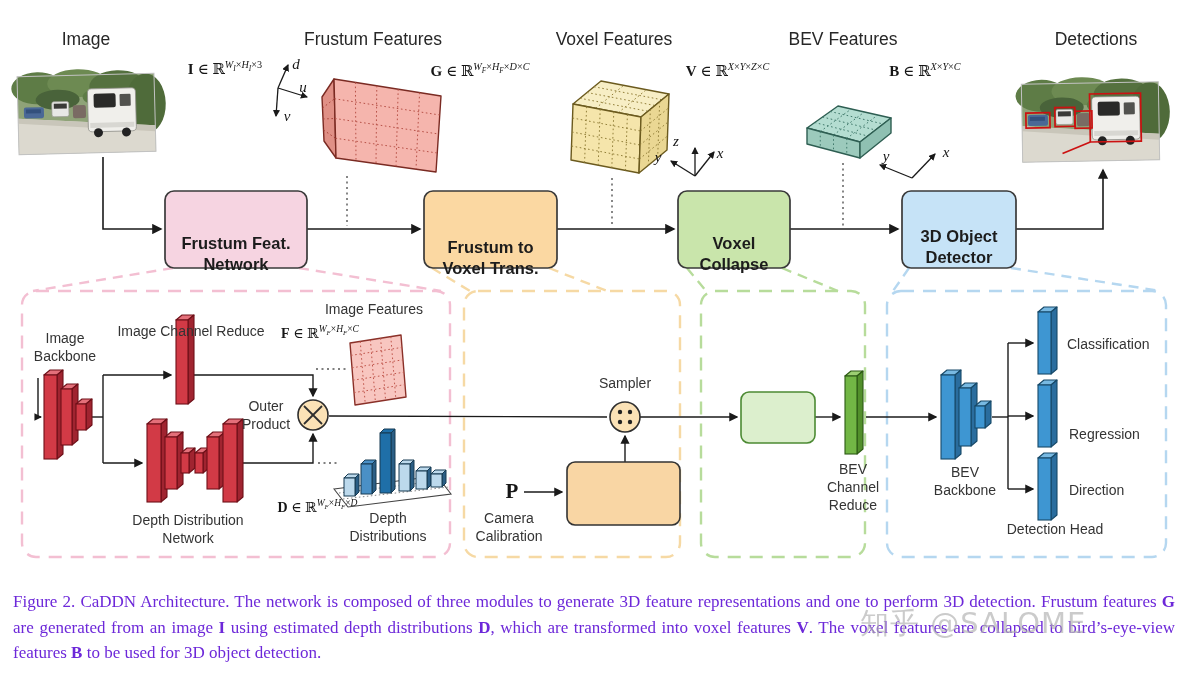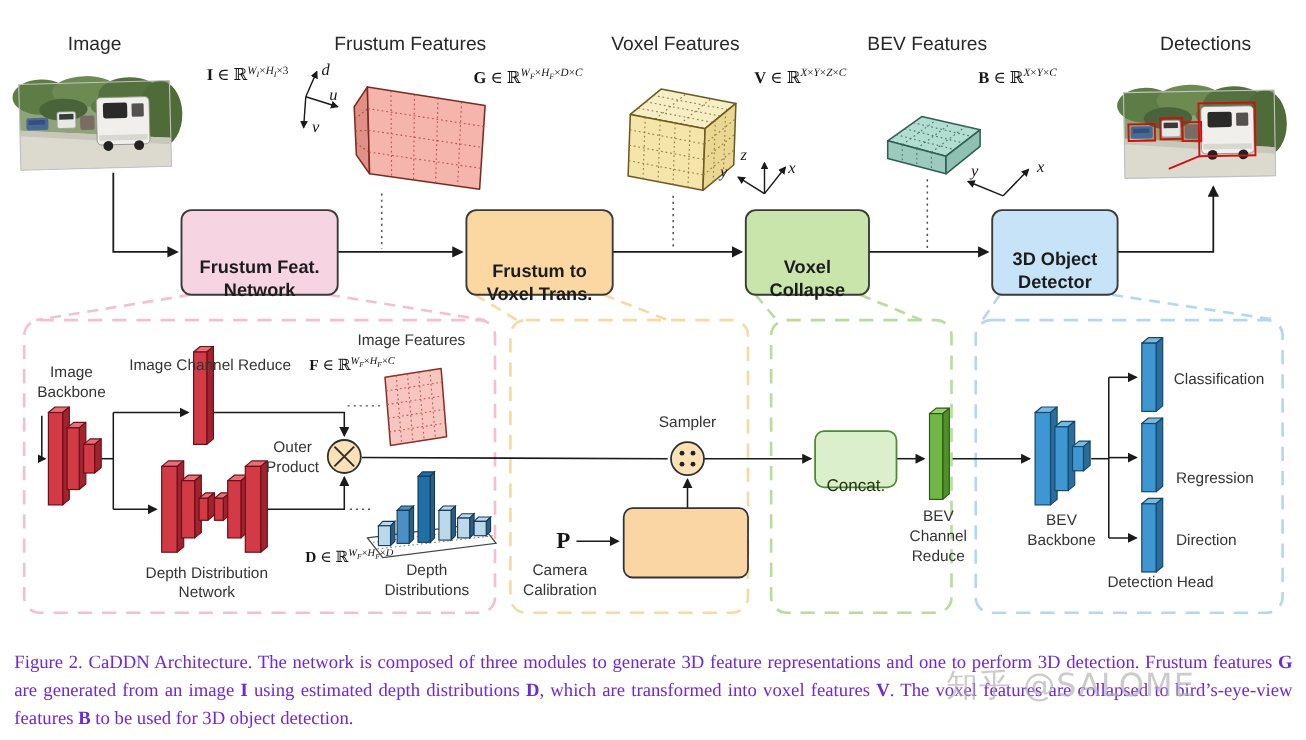--- a/index.html
+++ b/index.html
@@ -391,21 +391,20 @@
 Network</div>
 <div class="lbl math" style="left:255px;top:497px;width:125px;font-size:14px;"><span class="rt-b">D</span><span> ∈ ℝ</span><span class="rt-sup"><span class="rt-i">W</span><span class="rt-sub rt-i">F</span><span>×</span><span class="rt-i">H</span><span class="rt-sub rt-i">F</span><span>×</span><span class="rt-i">D</span></span></div>
 <div class="lbl prelbl" style="left:340px;top:510px;width:96px;">Depth
 Distributions</div>
 
 <div class="lbl" style="left:585px;top:375px;width:80px;">Sampler</div>
 <div class="lbl math" style="left:498px;top:478px;width:28px;font-size:21px;"><span class="rt-b">P</span></div>
 <div class="lbl prelbl" style="left:462px;top:510px;width:94px;">Camera
 Calibration</div>
 
-<div class="boxlbl" style="left:741px;top:392px;width:74px;height:51px;font-weight:normal;font-size:15.5px;color:#22390f;">Concat.</div>
 <div class="lbl prelbl" style="left:820px;top:461px;width:66px;">BEV
 Channel
 Reduce</div>
 
 <div class="lbl prelbl" style="left:925px;top:464px;width:80px;">BEV
 Backbone</div>
 <div class="lbl leftalign" style="left:1067px;top:336px;width:100px;">Classification</div>
 <div class="lbl leftalign" style="left:1069px;top:426px;width:95px;">Regression</div>
 <div class="lbl leftalign" style="left:1069px;top:482px;width:90px;">Direction</div>
 <div class="lbl" style="left:995px;top:521px;width:120px;">Detection Head</div>

